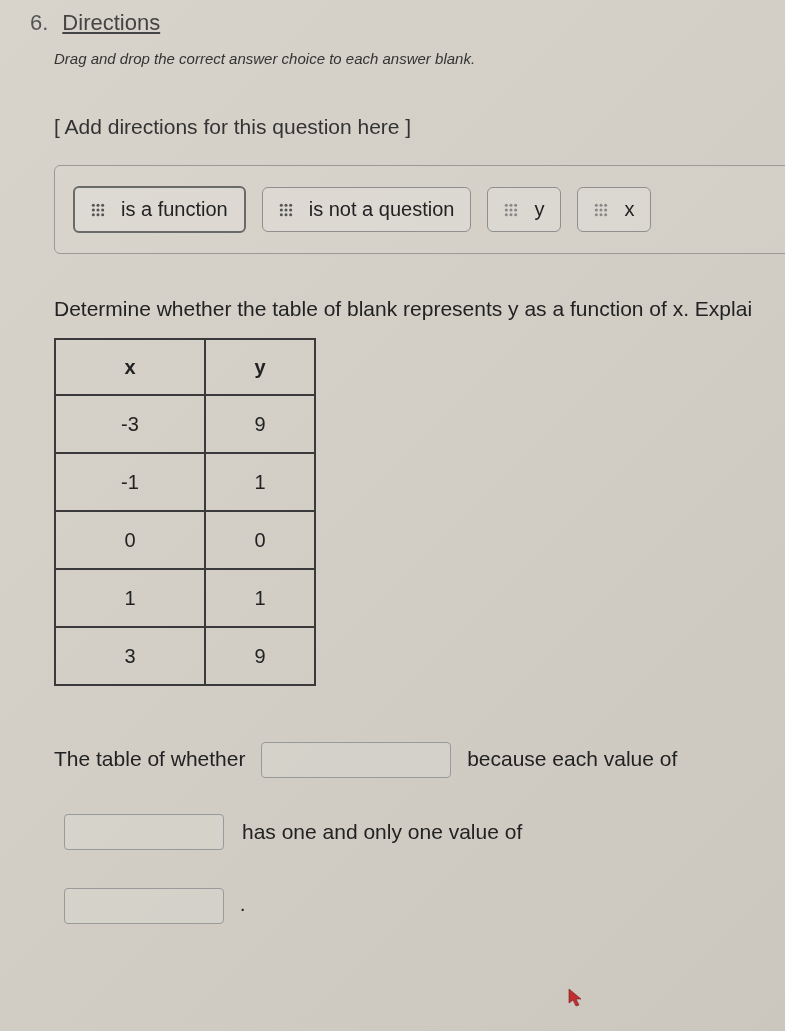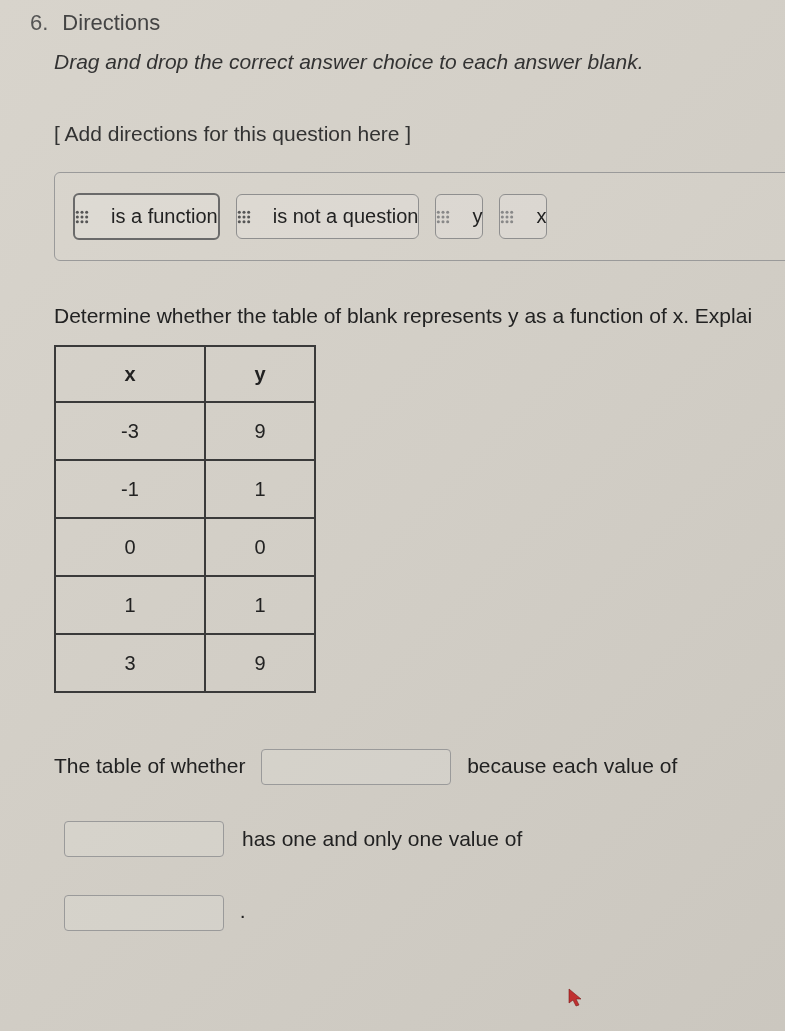--- a/index.html
+++ b/index.html
@@ -19,27 +19,28 @@
   }
   .qnum-row {
     display: flex;
     align-items: baseline;
     gap: 14px;
     font-size: 22px;
     color: #555;
   }
   .qnum { color: #555; }
   .directions-link {
+    text-decoration: underline;
     color: #444;
   }
   .instructions {
     margin-top: 14px;
     margin-left: 24px;
     font-style: italic;
-    font-size: 21px;
+    font-size: 15px;
     color: #333;
   }
   .add-directions {
     margin-top: 48px;
     margin-left: 24px;
     font-size: 21px;
     color: #333;
   }
   .choices-box {
     margin-top: 26px;
@@ -49,24 +50,24 @@
     padding: 20px 18px;
     display: flex;
     gap: 16px;
     align-items: center;
     background: rgba(255,255,255,0.05);
     width: 740px;
   }
   .drag-chip {
     display: inline-flex;
     align-items: center;
-    gap: 22px;
+    gap: 16px;
     border: 1px solid #8f8f8f;
     border-radius: 6px;
-    padding: 10px 0;
+    padding: 10px 16px;
     font-size: 20px;
     color: #222;
     background: rgba(255,255,255,0.15);
     cursor: grab;
   }
   .drag-chip.primary {
     border-width: 2px;
     border-color: #6a6a6a;
   }
   .grip {

